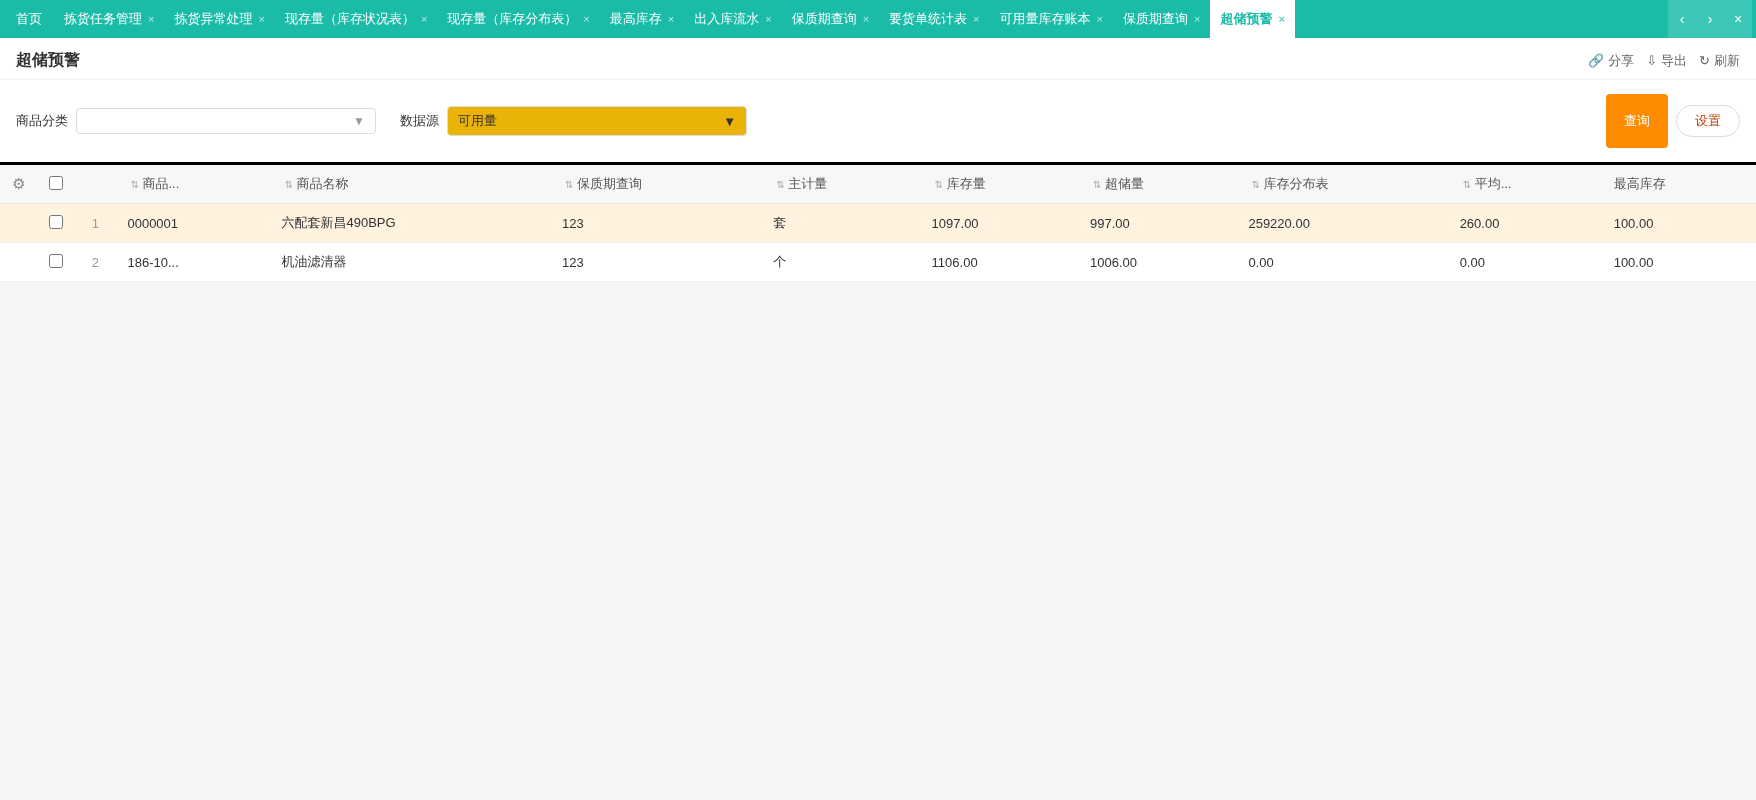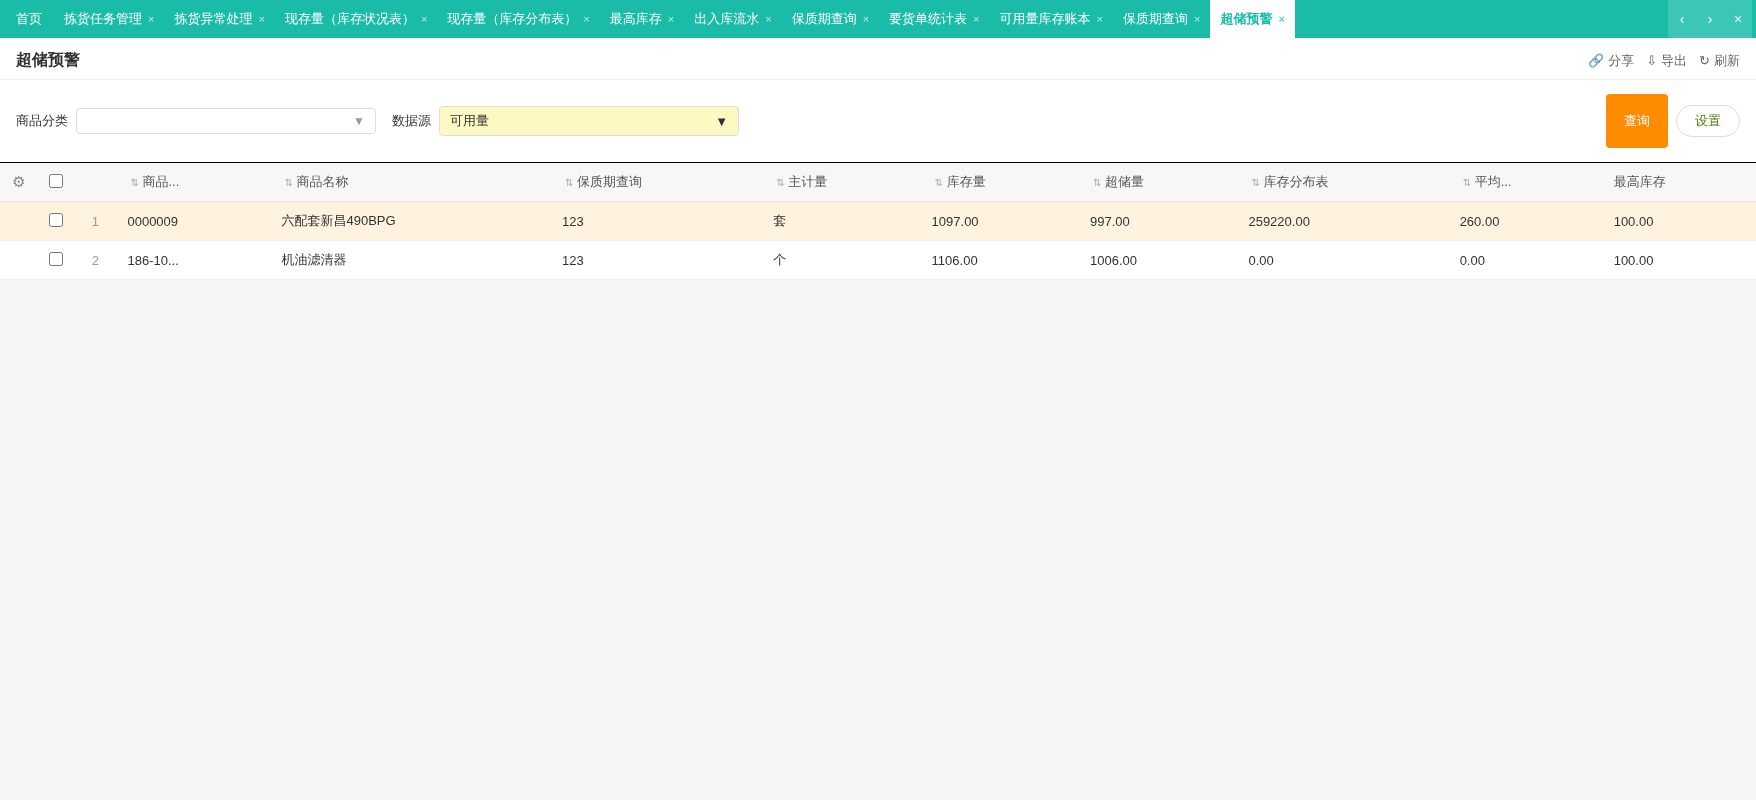--- a/index.html
+++ b/index.html
@@ -96,22 +96,22 @@
       cursor: pointer;
       background: none;
       border: none;
     }
 
     
     .filter-area {
       padding: 14px 16px;
       display: flex;
       align-items: center;
-      gap: 16px;
-      border-bottom: 1px solid #000000;
+      gap: 24px;
+      border-bottom: 3px solid #000000;
     }
     .filter-item {
       display: flex;
       align-items: center;
       gap: 8px;
     }
     .filter-label {
       font-size: 13px;
       color: #333;
       white-space: nowrap;
@@ -132,21 +132,21 @@
       font-size: 12px;
     }
     .datasource-select {
       display: flex;
       align-items: center;
       border: 1px solid #ddd;
       border-radius: 4px;
       padding: 5px 10px;
       min-width: 300px;
       cursor: pointer;
-      background: #fef9c3;
+      background: #eab308;
       justify-content: space-between;
     }
 
     
     .action-buttons {
       margin-left: auto;
       display: flex;
       align-items: center;
       gap: 8px;
     }
@@ -154,21 +154,21 @@
       background: #ff8c00;
       color: #fff;
       border: none;
       border-radius: 4px;
       padding: 18px 18px;
       font-size: 13px;
       cursor: pointer;
     }
     .btn-settings {
       background: #fff;
-      color: #4d7c0f;
+      color: #c2410c;
       border: 1px solid #ddd;
       border-radius: 16px;
       padding: 6px 18px;
       font-size: 13px;
       cursor: pointer;
     }
 
     
     .table-wrap {
       padding: 0;
@@ -381,21 +381,21 @@
           </th>
         </tr>
       </thead>
       <tbody id="table-body">
       <tr class="highlighted">
     <td class="gear-col"></td>
     <td class="checkbox-col">
       <input type="checkbox" style="">
     </td>
     <td class="row-num">1</td>
-    <td>0000009</td>
+    <td>0000001</td>
     <td>六配套新昌490BPG</td>
     <td>123</td>
     <td>套</td>
     <td>1097.00</td>
     <td>997.00</td>
     <td>259220.00</td>
     <td>260.00</td>
     <td>100.00</td>
   </tr>
           <tr>

